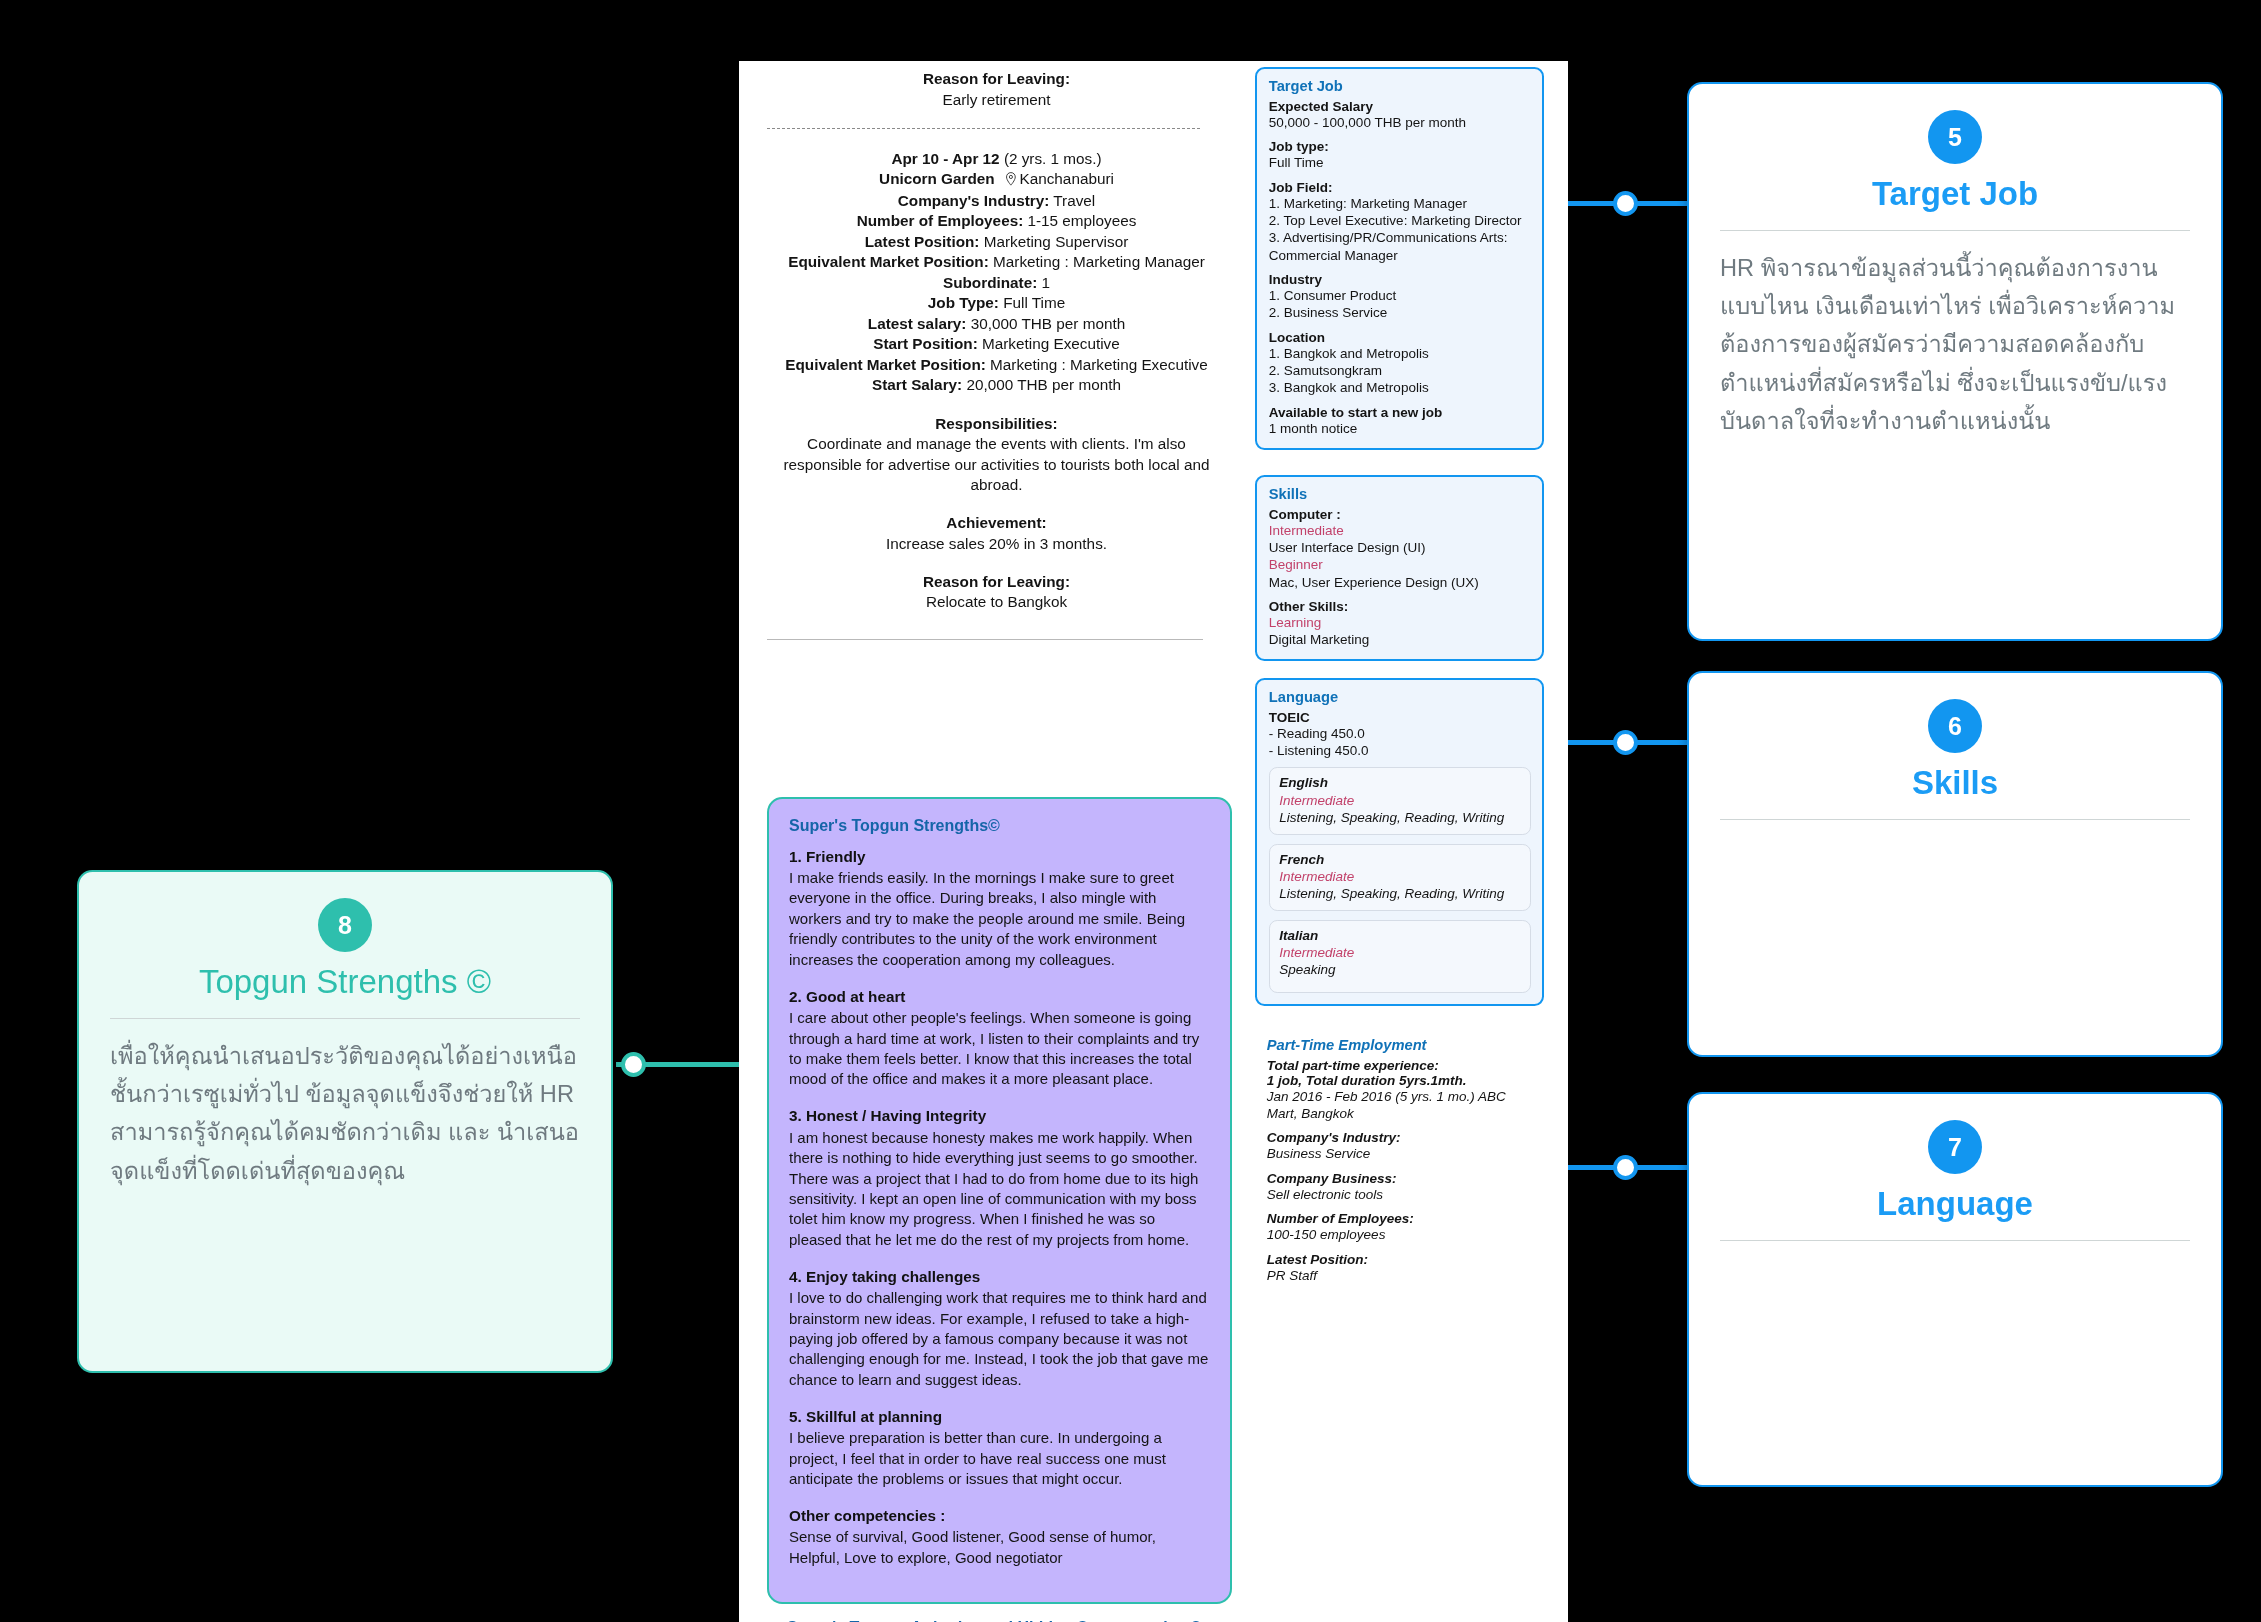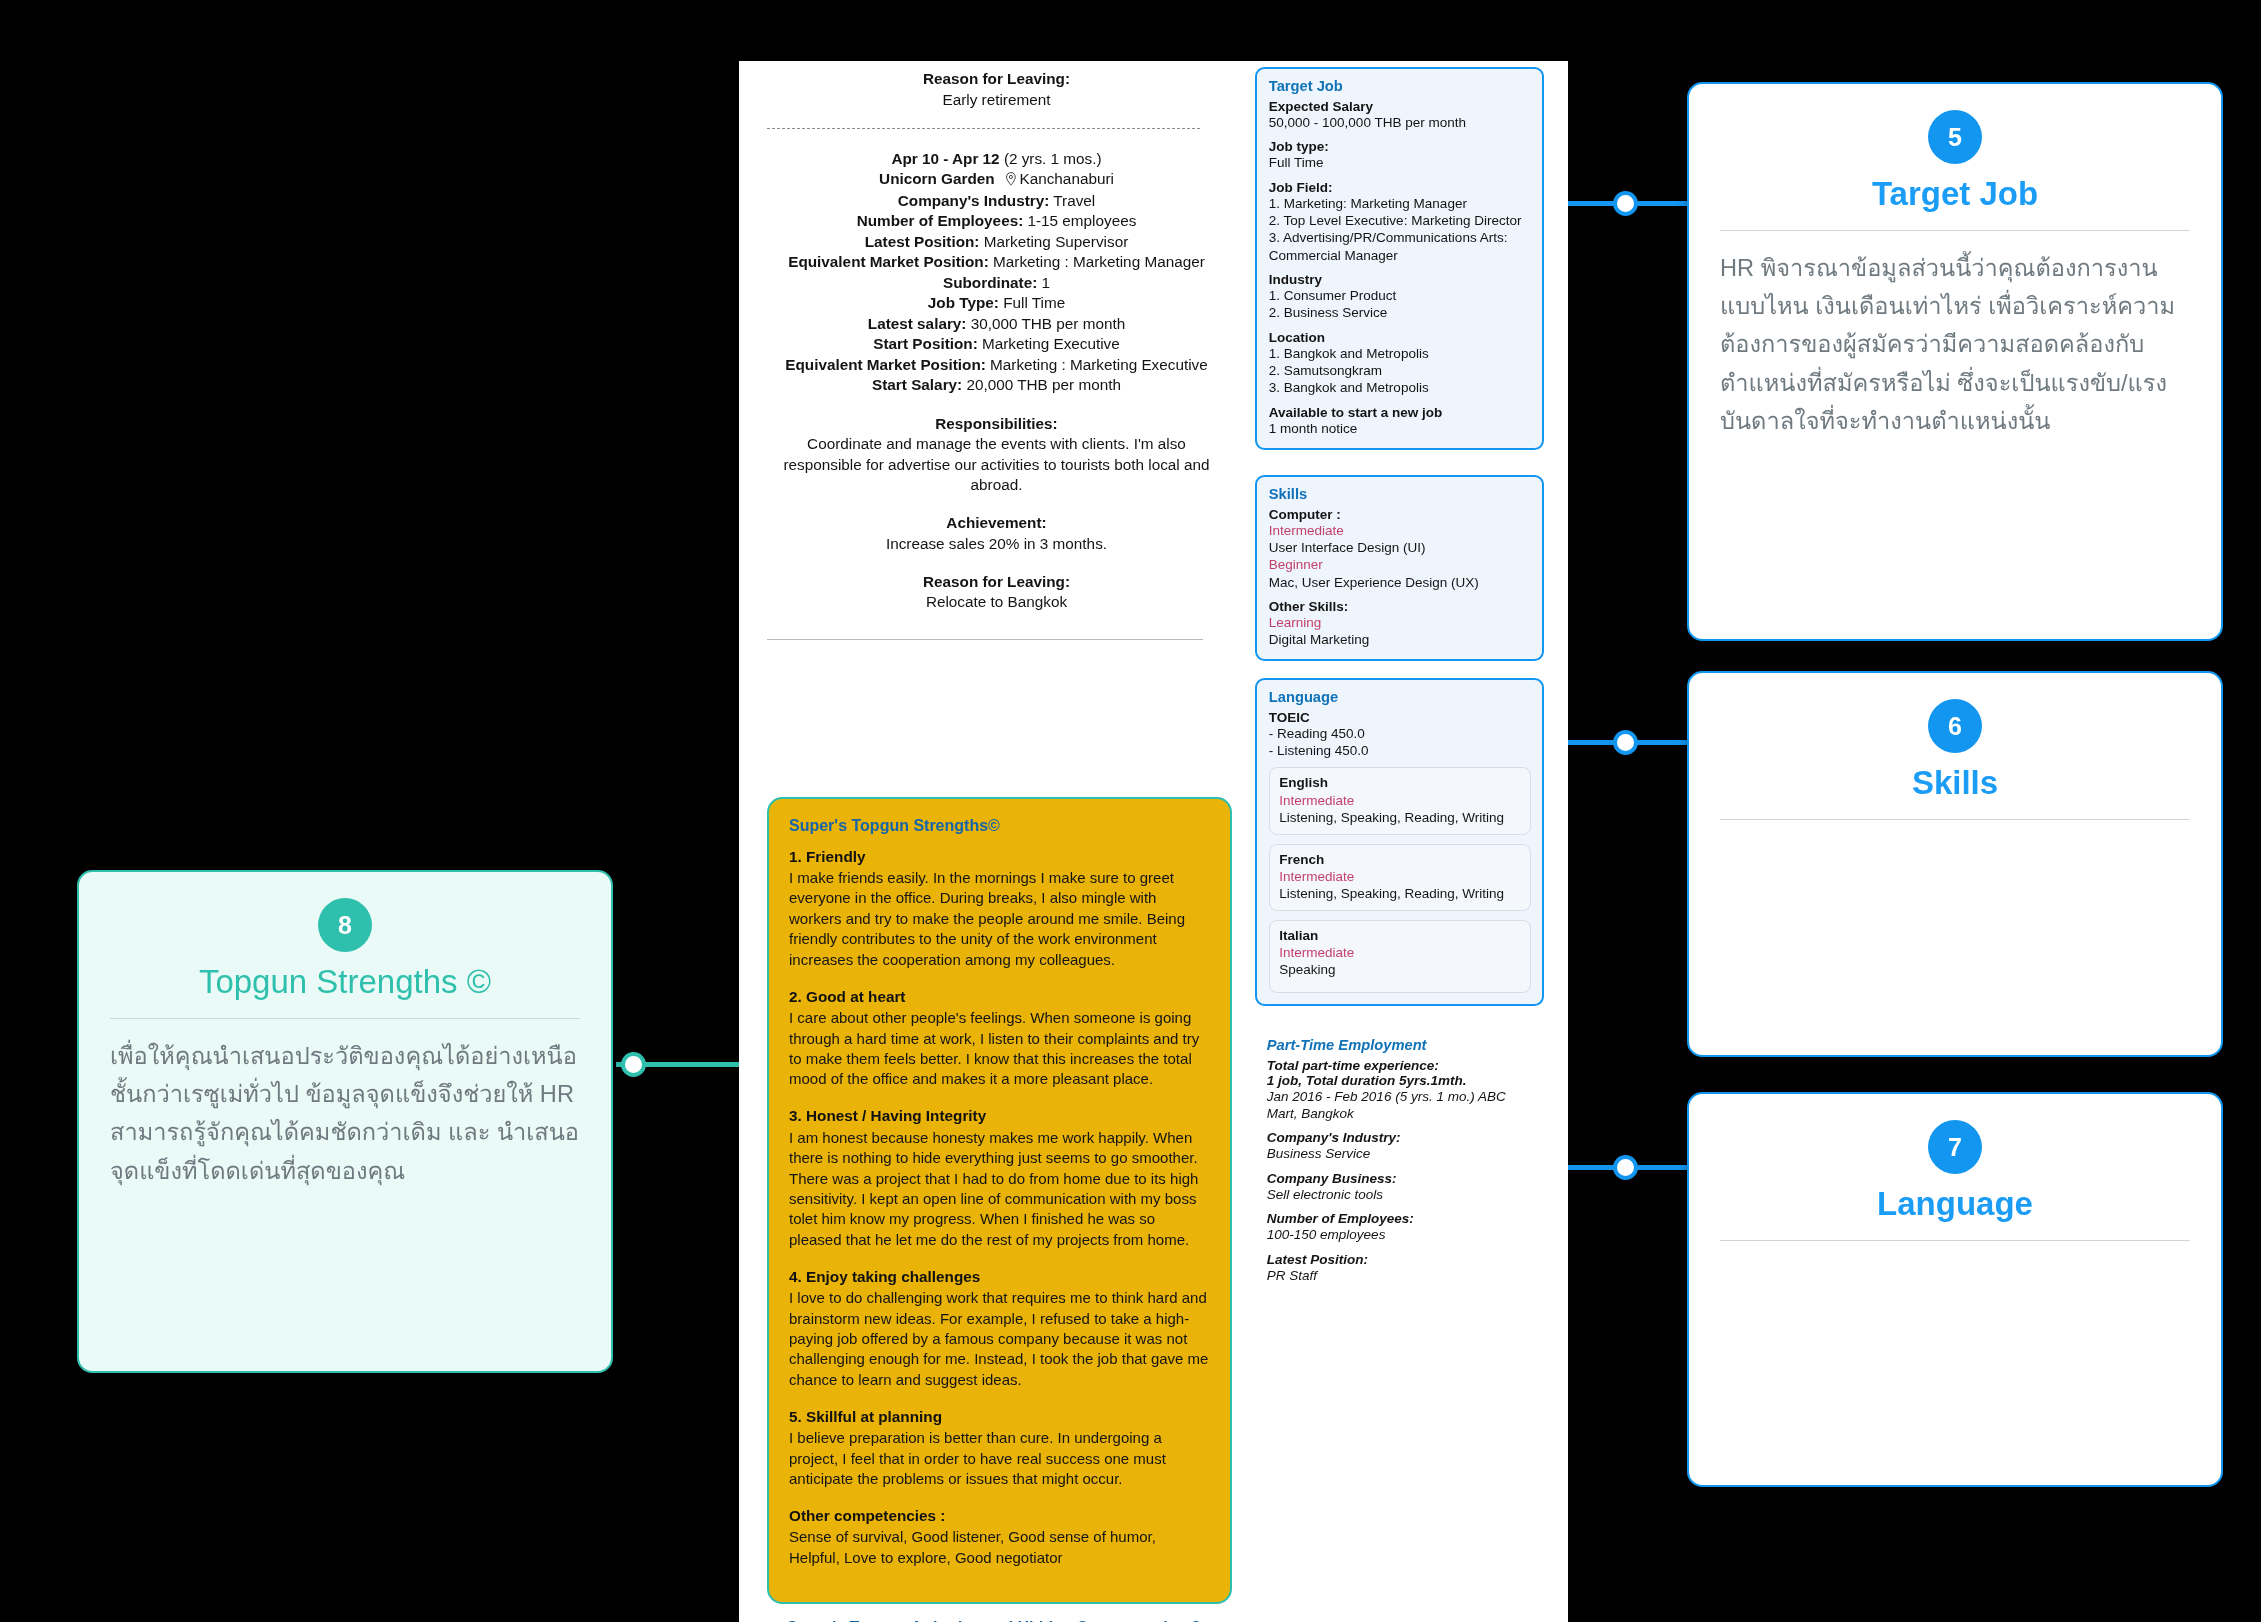--- a/index.html
+++ b/index.html
@@ -47,21 +47,21 @@
   .pin { display:inline-block; vertical-align: -1.2px; margin:0 2.9px 0 5.9px;}
 
   
   .strengths-card {
     position: absolute;
     left: 0px; top: 736px;
     width: 465px;
     height: 807px;
     border: 2.9px solid #2ebfad;
     border-radius: 15.3px;
-    background: #eab308;
+    background: #c4b5fd;
     padding: 17.7px 20px 11.8px 20px;
     overflow: hidden;
   }
   .strengths-title {
     color: #1565a8; font-weight: bold; font-size: 16px; margin-bottom: 13px;
   }
   .str-h { font-weight: bold; font-size: 15.3px; margin-bottom: 2.4px; color:#111; }
   .str-p { font-size: 15px; line-height: 1.36; color:#141414; margin-bottom: 17.7px; }
   .str-p.last { margin-bottom: 0; }
 
@@ -83,20 +83,21 @@
   .ibox-h.first { margin-top: 0; }
   .ibox-v { font-size: 13.5px; line-height:1.28; }
   .lvl { color:#c2416a; font-size:13.5px; line-height:1.28; }
 
   .langbox {
     border: 1.2px solid #d5dce6;
     border-radius: 8.2px;
     background:#f4f8fd;
     padding: 7px 9.4px 8.2px 9.4px;
     margin-top: 8.2px;
+    font-style: italic;
   }
   .langname { font-weight:bold; font-size:13.5px; margin-bottom: 1.2px; }
 
   .plain-sec { padding: 0 10.6px 0 11.8px; color:#141414;font-style:italic; }
 
   
   .acard {
     position: absolute;
     background: #ffffff;
     border: 2.9px solid #1296f0;

